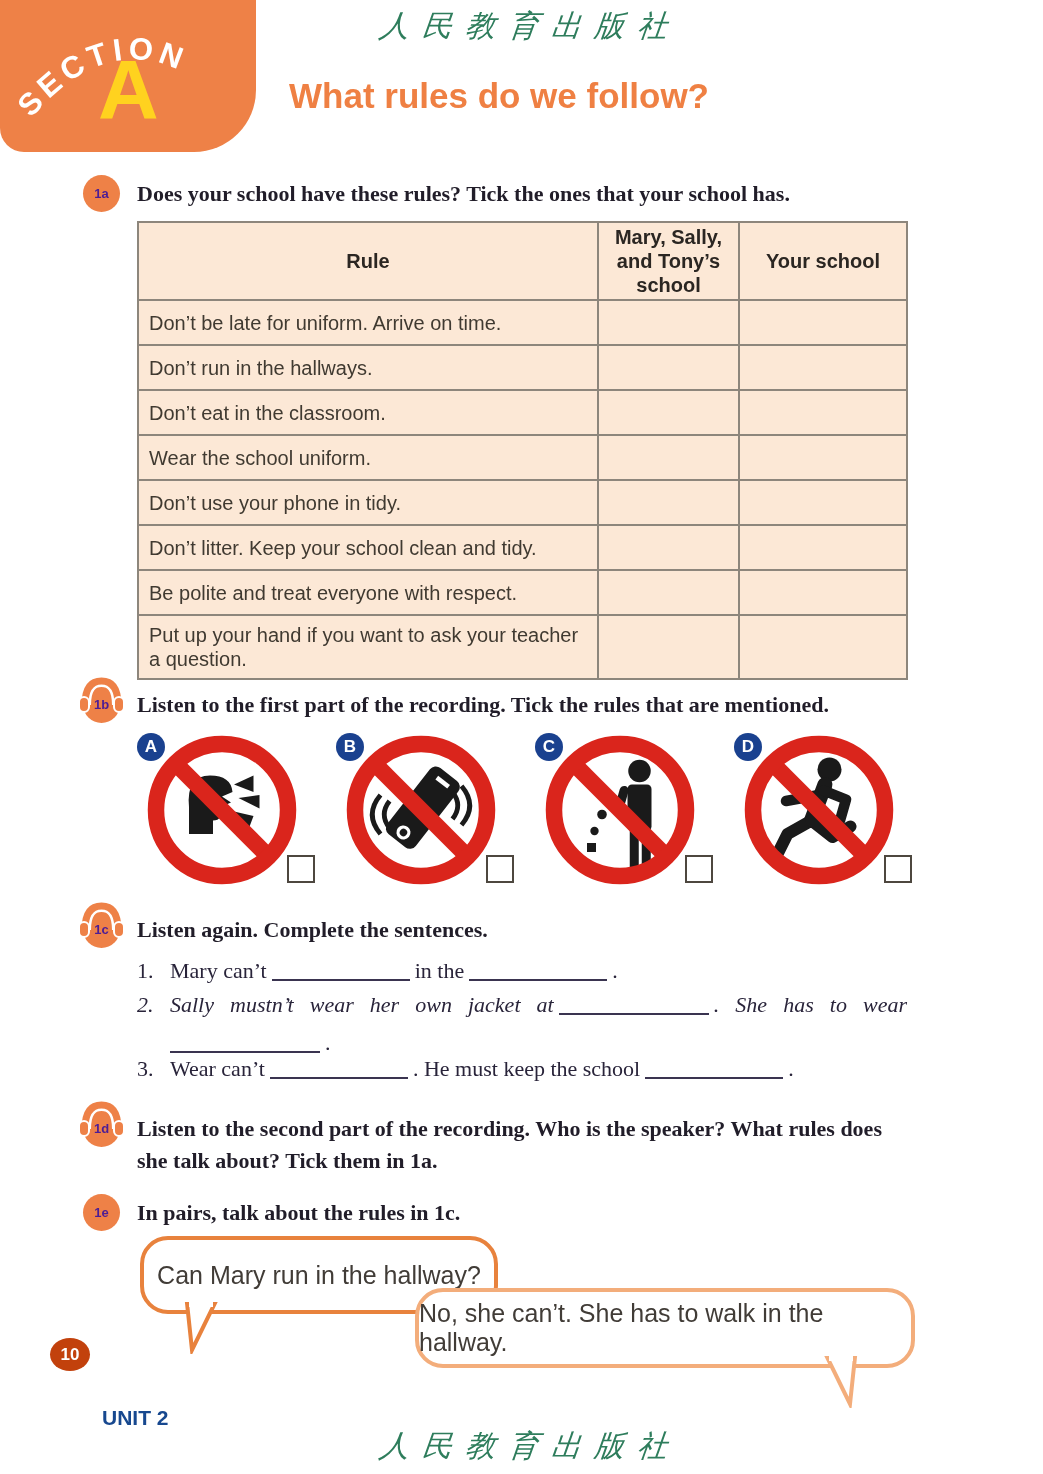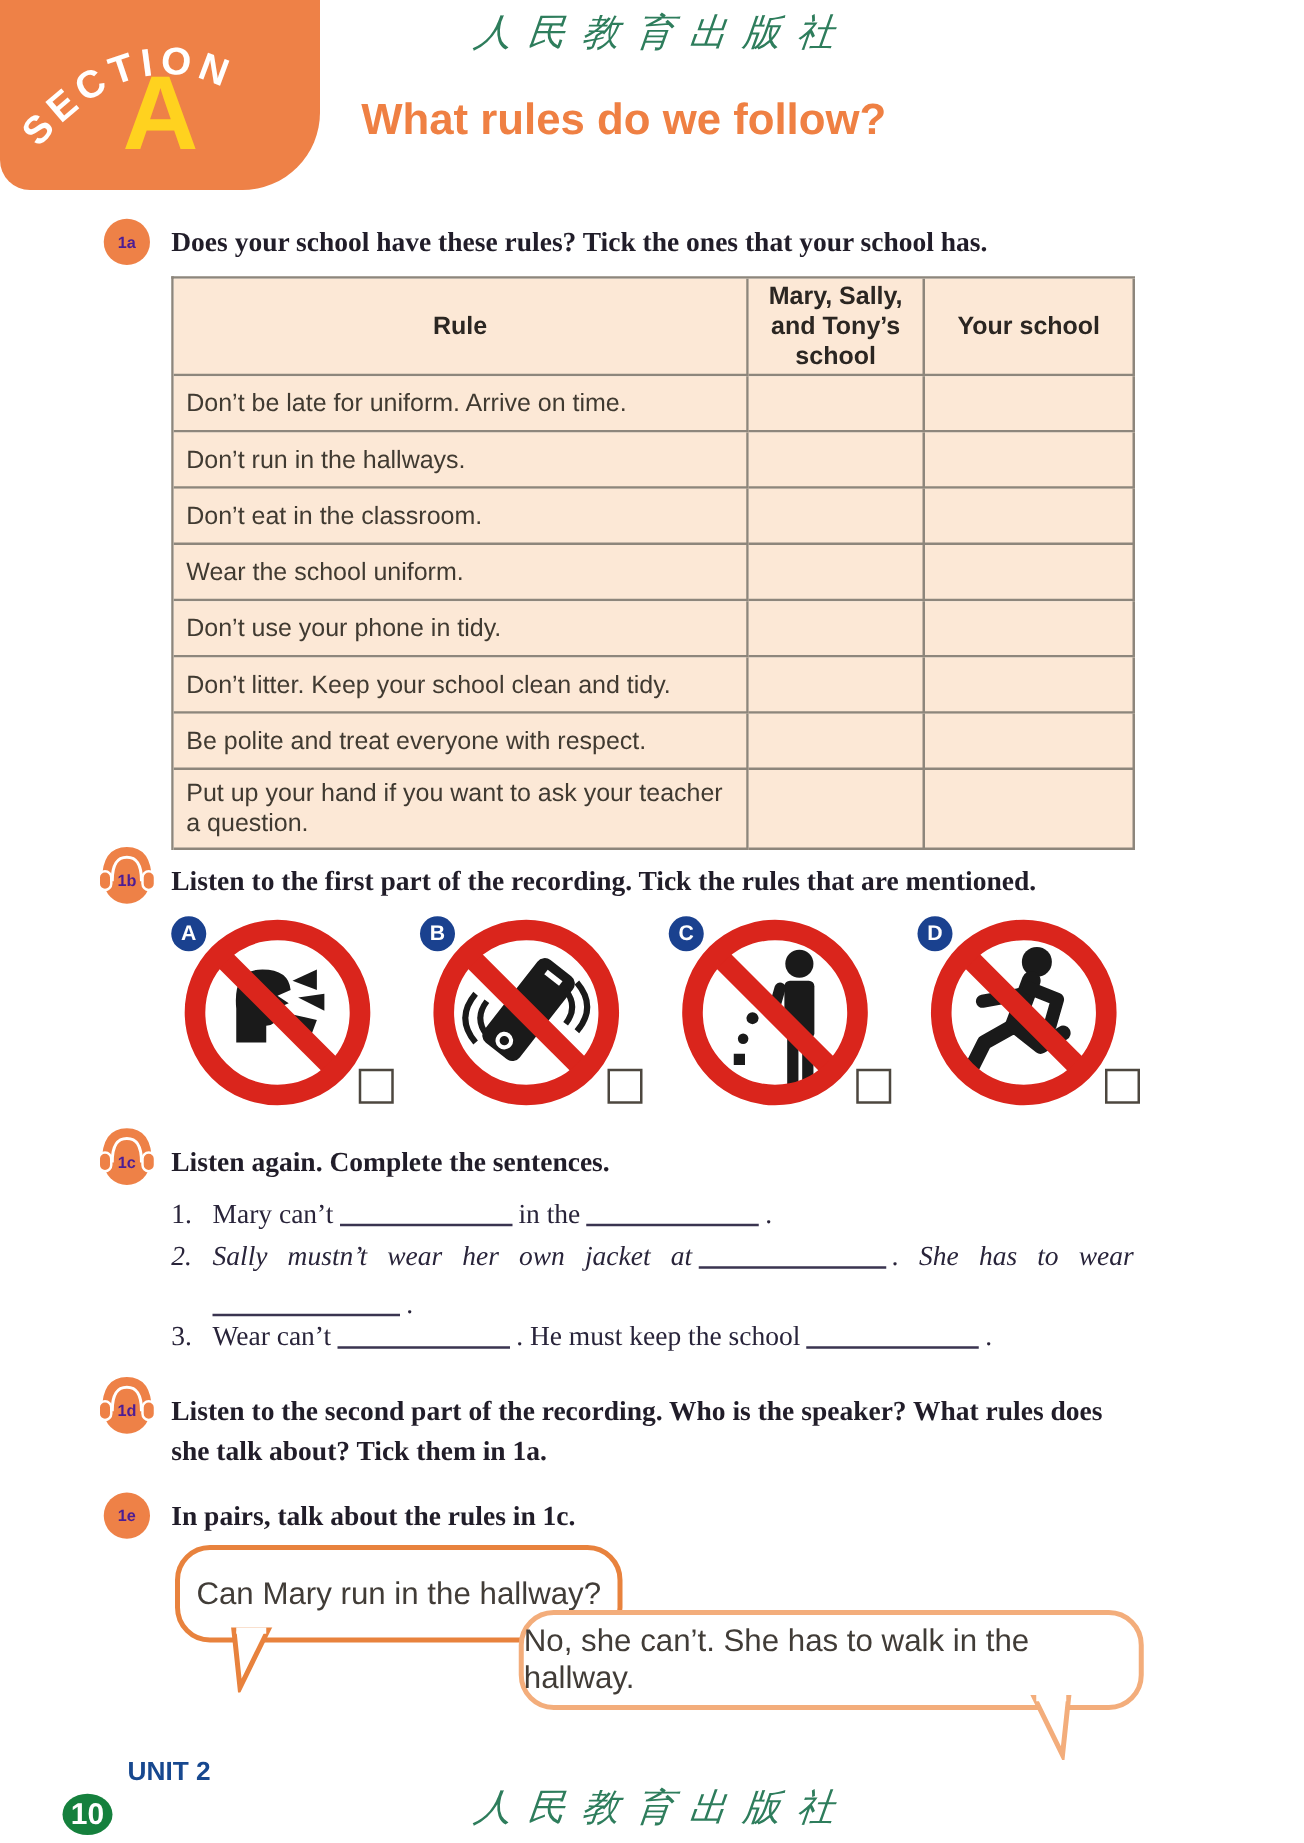--- a/index.html
+++ b/index.html
@@ -65,22 +65,22 @@
   .just{width:770px;text-align:justify;text-align-last:justify;white-space:normal;font-style:italic;}
 
   
   .bubble{position:absolute;background:#fff;display:flex;align-items:center;
     justify-content:center;font-size:25px;color:#413c37;border-radius:28px;z-index:2;}
   .bubble-q{left:140px;top:1236px;width:350px;height:70px;border:4px solid #e8823d;}
   .bubble-a{left:415px;top:1288px;width:492px;height:72px;border:4px solid #f3ad7b;}
   .tail{position:absolute;z-index:1;}
 
   
-  .page-num{position:absolute;left:50px;top:1435px;width:40px;height:33px;border-radius:50%;
-    background:#15803d;color:#fff;font-weight:bold;font-size:24px;display:flex;
+  .page-num{position:absolute;left:50px;top:1338px;width:40px;height:33px;border-radius:50%;
+    background:#c2410c;color:#fff;font-weight:bold;font-size:17px;display:flex;
     align-items:center;justify-content:center;}
   .unit-label{position:absolute;left:102px;top:1406px;font-size:21px;font-weight:bold;
     color:#17488f;}
 </style>
 </head>
 <body>
 
 <div class="page">
 
   <div class="section-badge">

